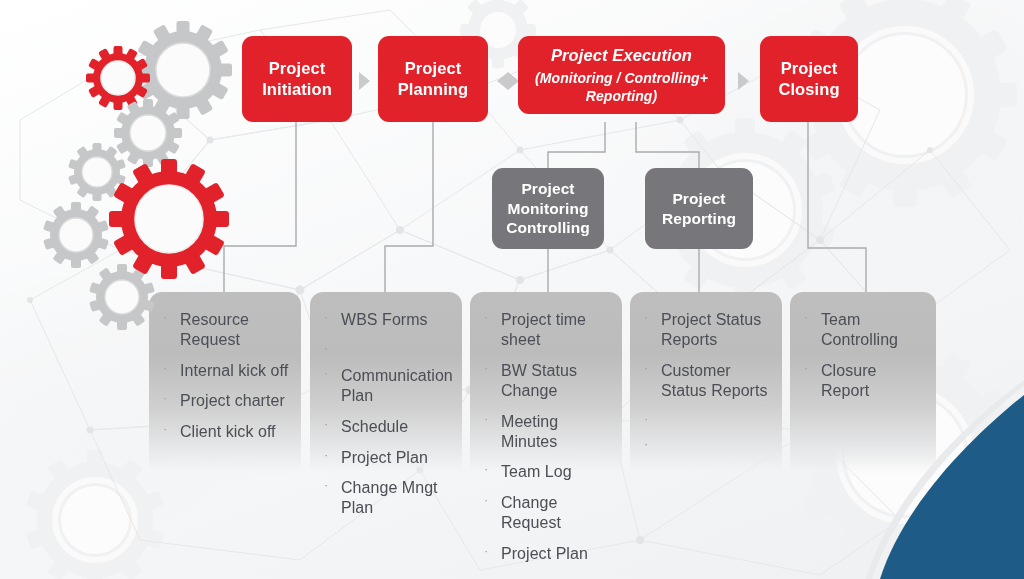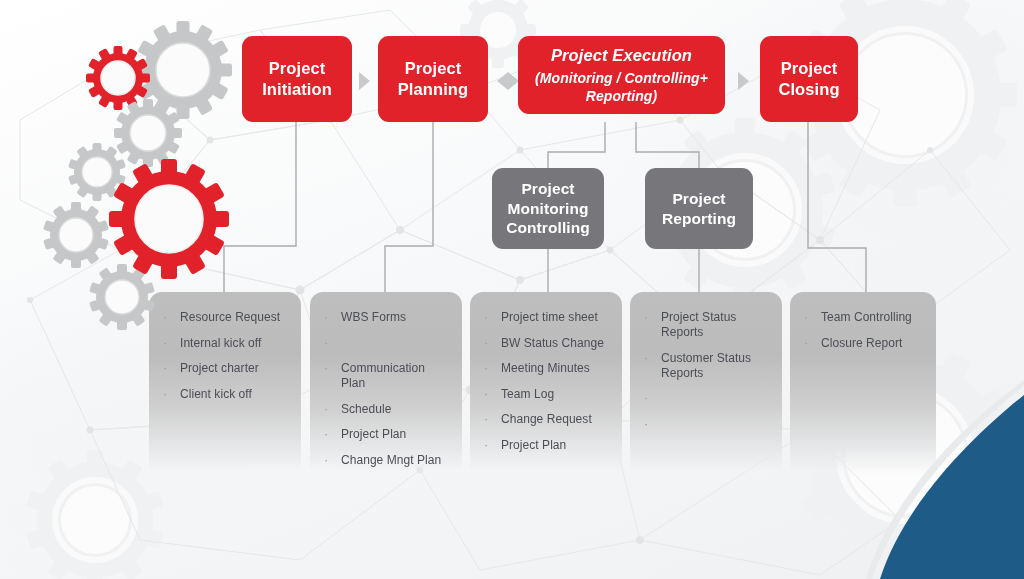--- a/index.html
+++ b/index.html
@@ -85,21 +85,21 @@
     flex: 0 0 auto;
     width: 10px;
     color: #9a9a9d;
     font-size: 13px;
     line-height: 1.15;
     margin-right: 7px;
     text-align: left;
   }
   .btxt {
     color: #4c4e55;
-    font-size: 12px;
+    font-size: 16px;
     letter-spacing: .05px;
   }
 
   
   #wires { position: absolute; left: 0; top: 0; z-index: 3; }
 
   
   #gears { position: absolute; left: 0; top: 0; z-index: 5; }
   #bg-gears { position: absolute; left: 0; top: 0; z-index: 1; }
   #bg-net { position: absolute; left: 0; top: 0; z-index: 2; }

